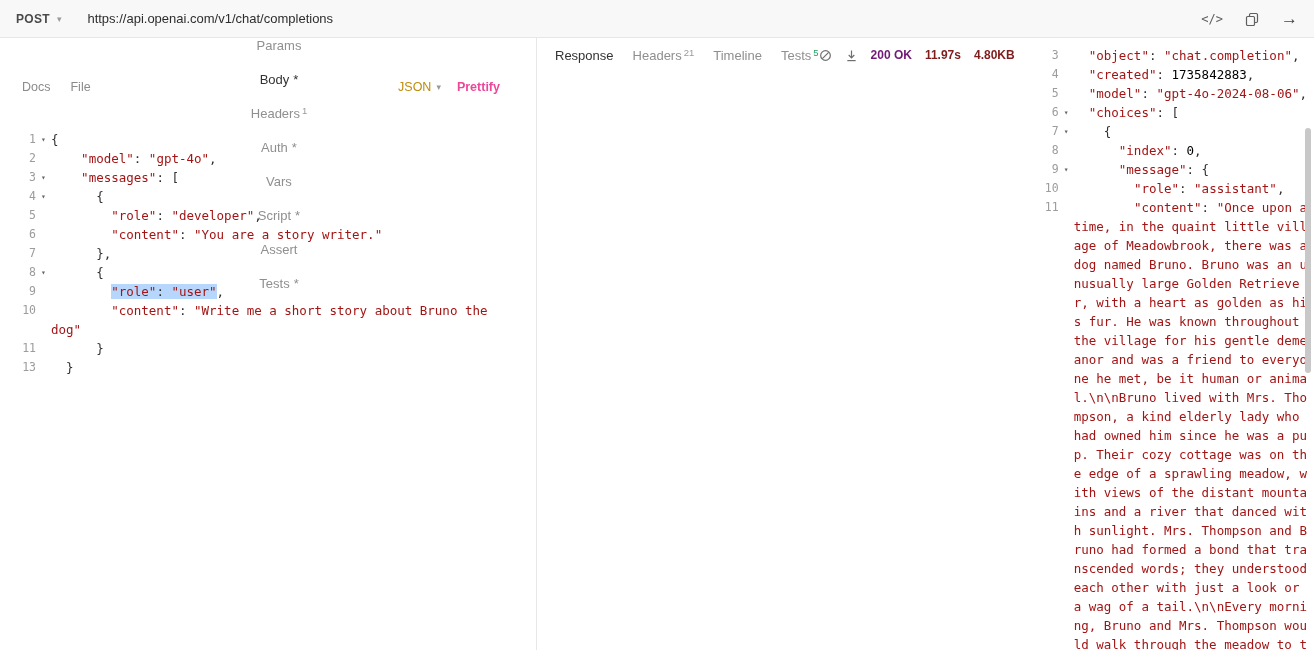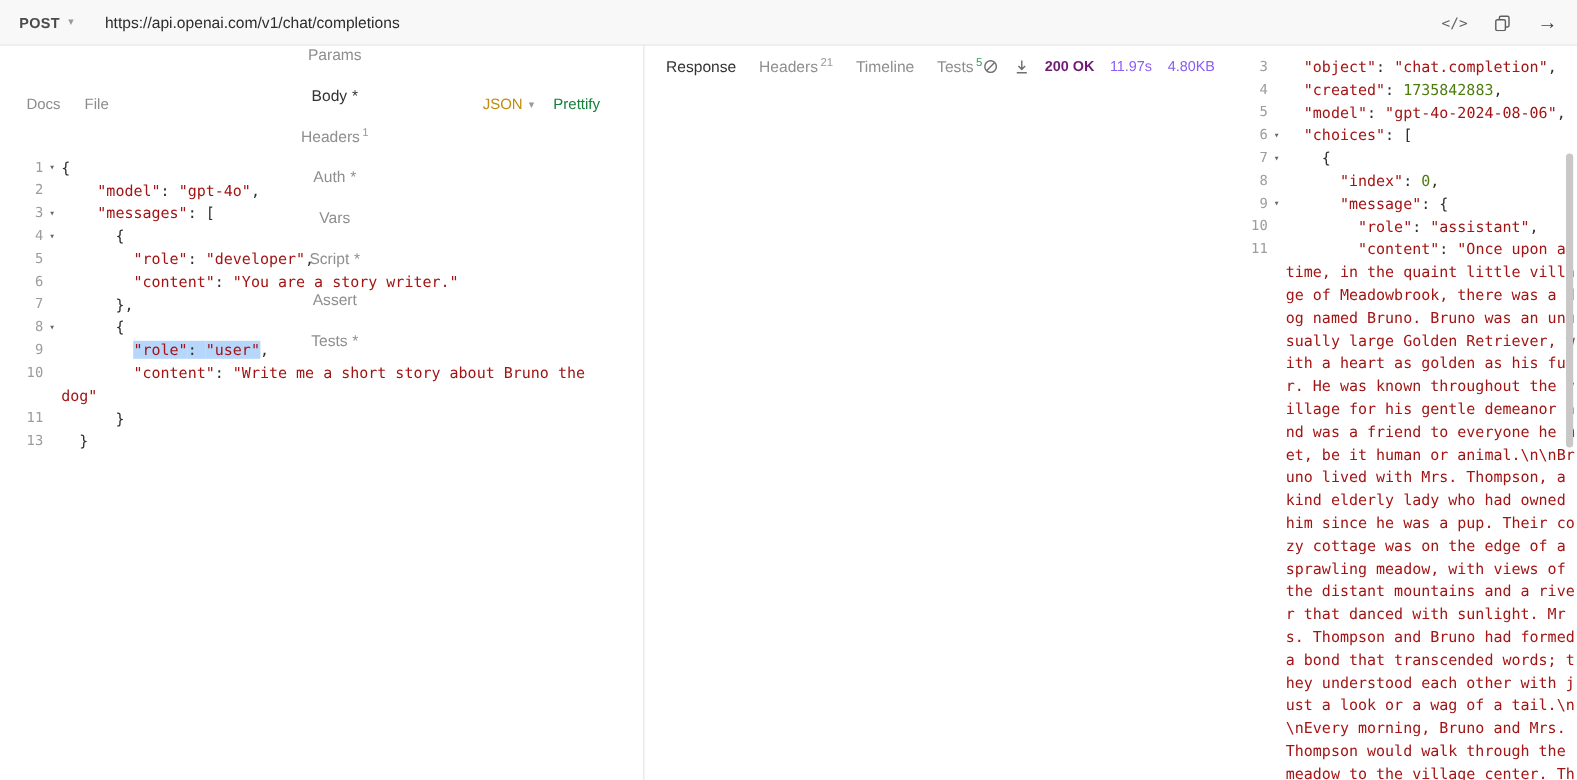--- a/index.html
+++ b/index.html
@@ -29,40 +29,40 @@
   .tab-sup { font-size:9.5px; margin-left:2px; color:#9a9a9a; position:relative; top:-1px; }
   .tab-sup.accent { color:#27a05c; }
 
   .subrow { display:flex; align-items:center; justify-content:space-between;
     height:30px; padding:0 36px 0 22px; }
   .subtabs { display:flex; gap:20px; font-size:12.5px; color:#8b8b8b; }
   .subtab { cursor:pointer; }
   .mode { display:flex; align-items:center; font-size:12.5px; }
   .mode-value { color:#bf8c0d; cursor:pointer; }
   .mode .caret { margin-left:5px; }
-  .prettify { color:#15803d; margin-left:16px; cursor:pointer; }
+  .prettify { color:#ec4899; margin-left:16px; cursor:pointer;font-weight:bold; }
 
   .resp-head { display:flex; align-items:center; justify-content:space-between;
     height:34px; padding:0 14px 0 18px; }
   .resp-meta { display:flex; align-items:center; gap:13px; font-size:12px; }
   .status-ok { color:#701a75; font-weight:700; }
-  .status-time,.status-size { color:#8b5cf6; font-weight:400; }
+  .status-time,.status-size { color:#7f1d1d; font-weight:700; }
 
   .editor { font-family:"DejaVu Sans Mono",monospace; overflow:hidden; flex:1; }
   #request-editor { padding:28px 0 0 12px; }
   #response-editor { padding:8px 0 0 6px; }
   .code-row { display:flex; align-items:flex-start; }
   .ln { flex:0 0 24px; text-align:right; color:#9c9c9c; font-size:11.5px; line-height:19px; }
   .fold { flex:0 0 15px; text-align:center; color:#666; font-size:8px; line-height:19px; }
   .code { white-space:pre-wrap; font-size:12.5px; line-height:19px; color:#2f2f2f; }
   #request-editor .code { width:62ch; }
   #response-editor .code { width:97ch; word-break:break-all; }
   .tok-p { color:#2f2f2f; }
   .tok-s { color:#a31515; }
-  .tok-n { color:#4d7c0f; }
+  .tok-n { color:#000000; }
   .hl { background:#b6d6fc; }
 
   .scroll-thumb { position:absolute; top:90px; right:3px; width:6px; height:245px;
     background:#c8c8c8; border-radius:3px; }
 </style>
 </head>
 <body>
 
 <div class="topbar">
   <div class="method">

